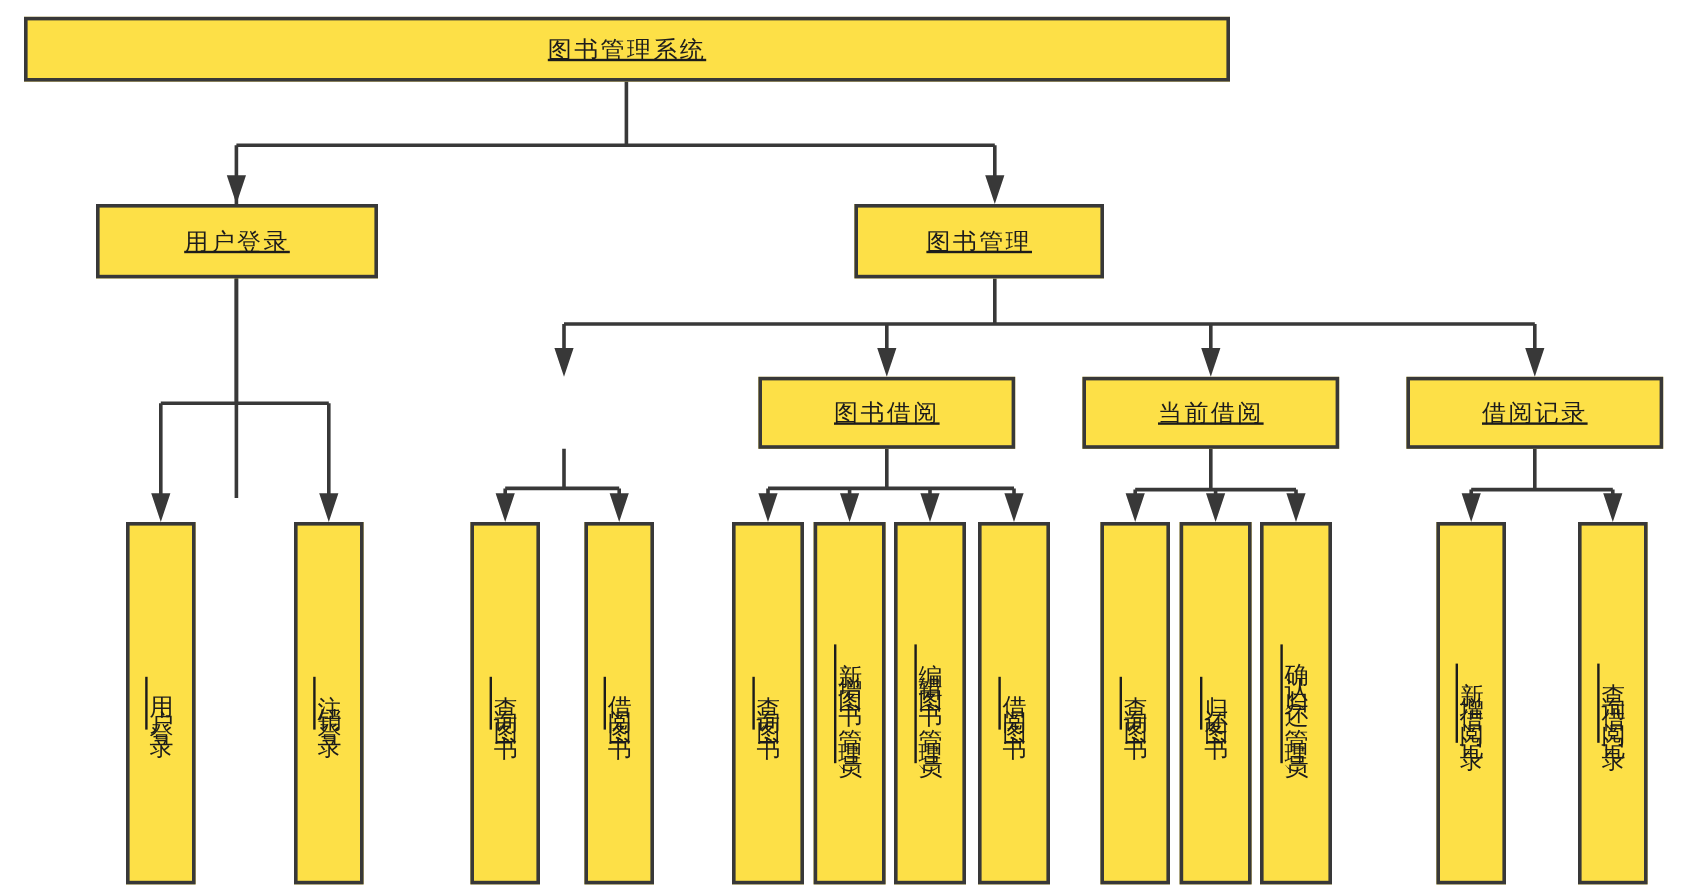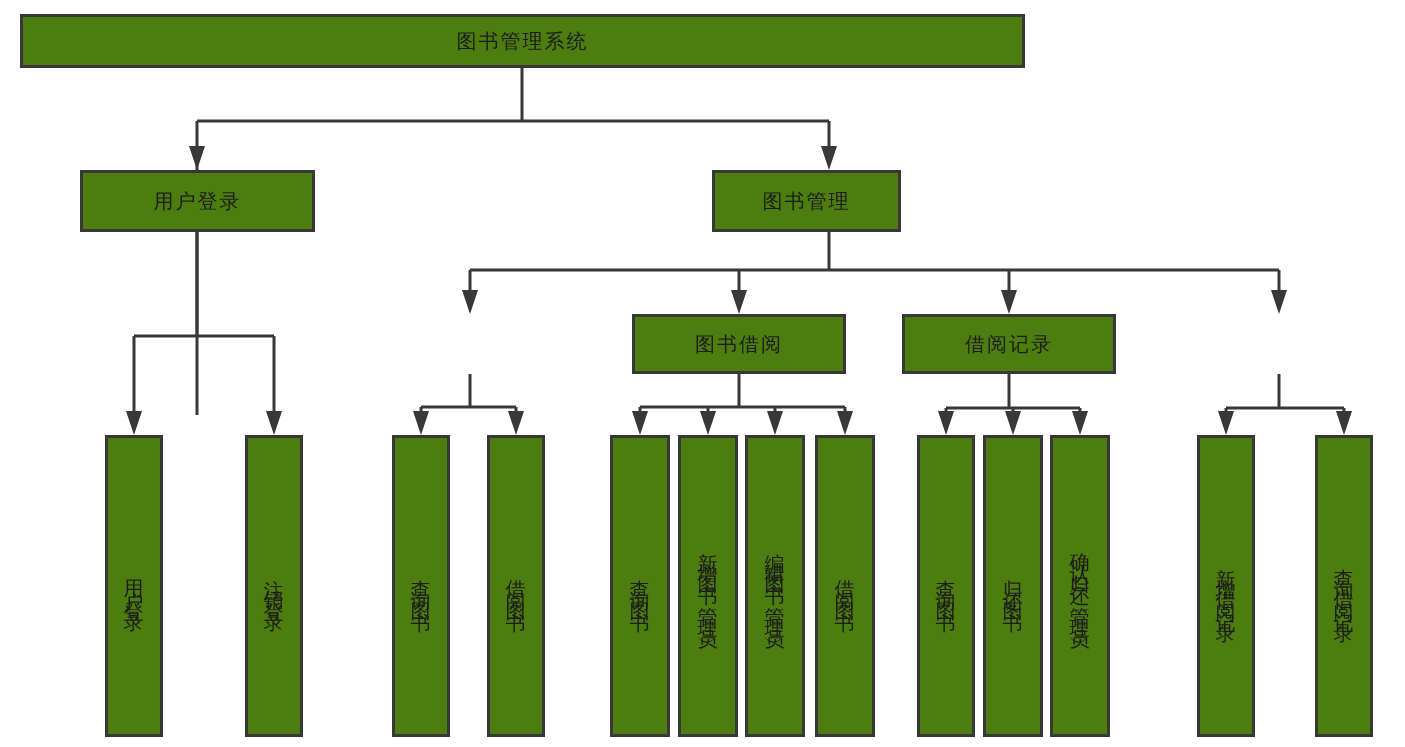--- a/index.html
+++ b/index.html
@@ -16,25 +16,26 @@
     color:var(--text);
     position:relative;
     overflow:hidden;
   }
   .stage{position:absolute;left:0;top:0;width:1405px;height:747px;}
   svg.wires{position:absolute;left:0;top:0;color:var(--line);}
   .box{
     position:absolute;
     box-sizing:border-box;
     border:3px solid var(--line);
-    background:#4d7c0f;
+    background:#fde047;
     display:flex;
     align-items:center;
     justify-content:center;
     color:var(--text);
+    text-decoration:underline;
   }
   .hbox{
     font-size:20px;
     letter-spacing:2px;
     white-space:nowrap;
   }
   .vbox{
     writing-mode:vertical-rl;
     text-orientation:mixed;
     font-size:20px;
@@ -113,28 +114,31 @@
     </g>
   </svg>
 
   <div class="box hbox" style="left:20px;top:14px;width:1005px;height:54px;">
     <span>图书管理系统</span>
   </div>
 
   <div class="box hbox" style="left:80px;top:170px;width:235px;height:62px;">
     <span>用户登录</span>
   </div>
-  <div class="box hbox" style="left:712px;top:170px;width:189px;height:62px;">
+  <div class="box hbox" style="left:712px;top:170px;width:208px;height:62px;">
     <span>图书管理</span>
   </div>
 
   <div class="box hbox" style="left:632px;top:314px;width:214px;height:60px;">
     <span>图书借阅</span>
   </div>
   <div class="box hbox" style="left:902px;top:314px;width:214px;height:60px;">
+    <span>当前借阅</span>
+  </div>
+  <div class="box hbox" style="left:1172px;top:314px;width:214px;height:60px;">
     <span>借阅记录</span>
   </div>
 
   <div class="box vbox" style="left:105px;top:435px;width:58px;height:302px;">
     <span>用户登录</span>
   </div>
   <div class="box vbox" style="left:245px;top:435px;width:58px;height:302px;">
     <span>注销登录</span>
   </div>
 

